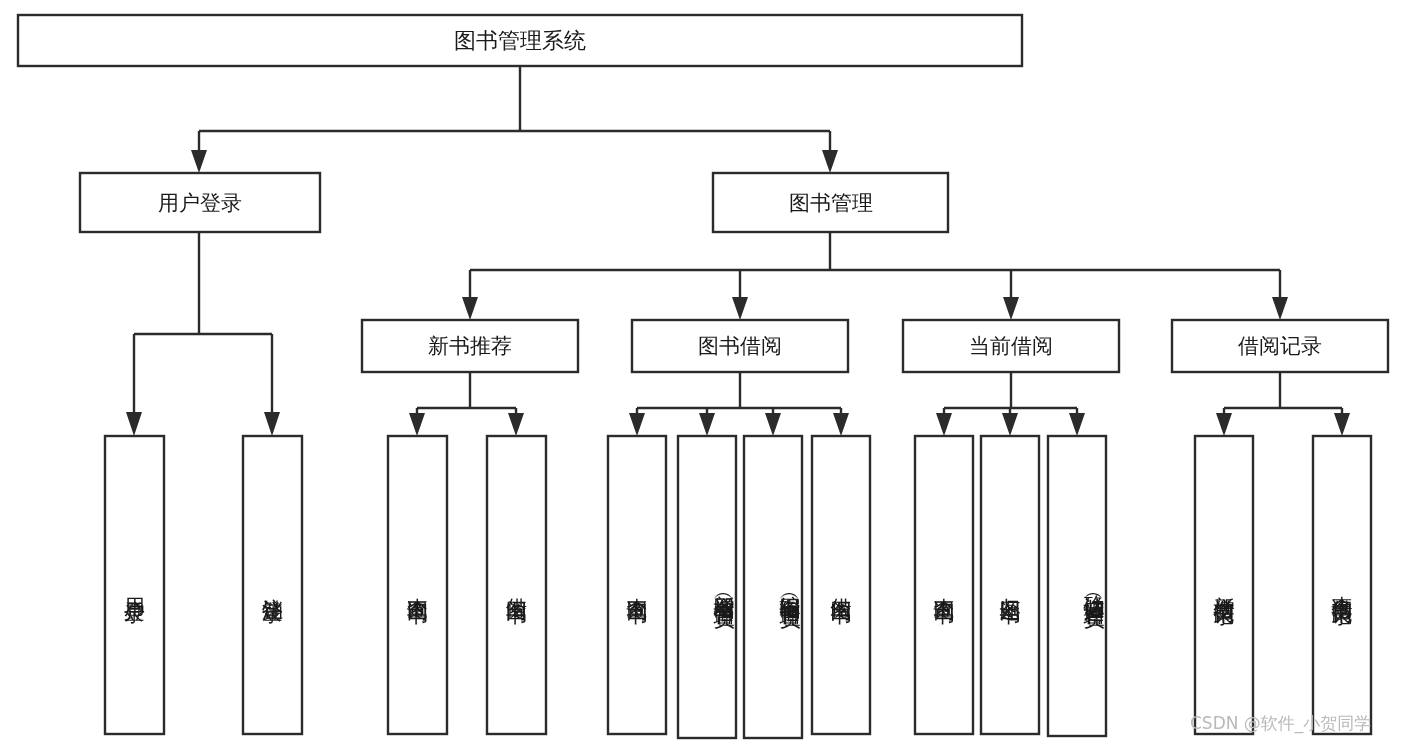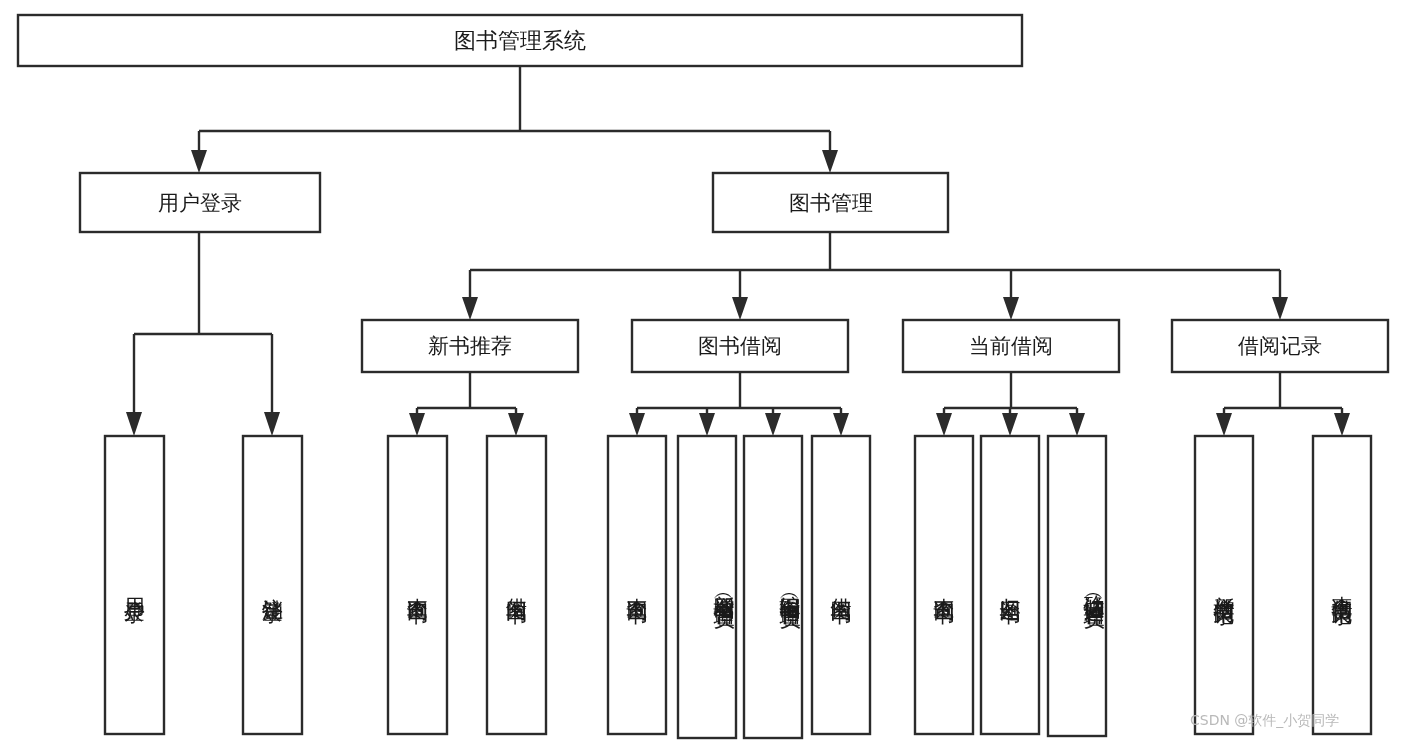--- a/index.html
+++ b/index.html
@@ -63,21 +63,21 @@
     line-height: 1.15;
     color: #1a1a1a;
     letter-spacing: 2px;
     white-space: nowrap;
     text-align: center;
     pointer-events: none;
   }
   .watermark {
     position: absolute;
     font-family: "DejaVu Sans", "Liberation Sans", sans-serif;
-    font-size: 14px;
+    font-size: 17px;
     color: #b9b9b9;
     white-space: nowrap;
     left: 1190px;
     top: 712px;
   }
 </style>
 </head>
 <body>
 
 <div id="diagram-root">

